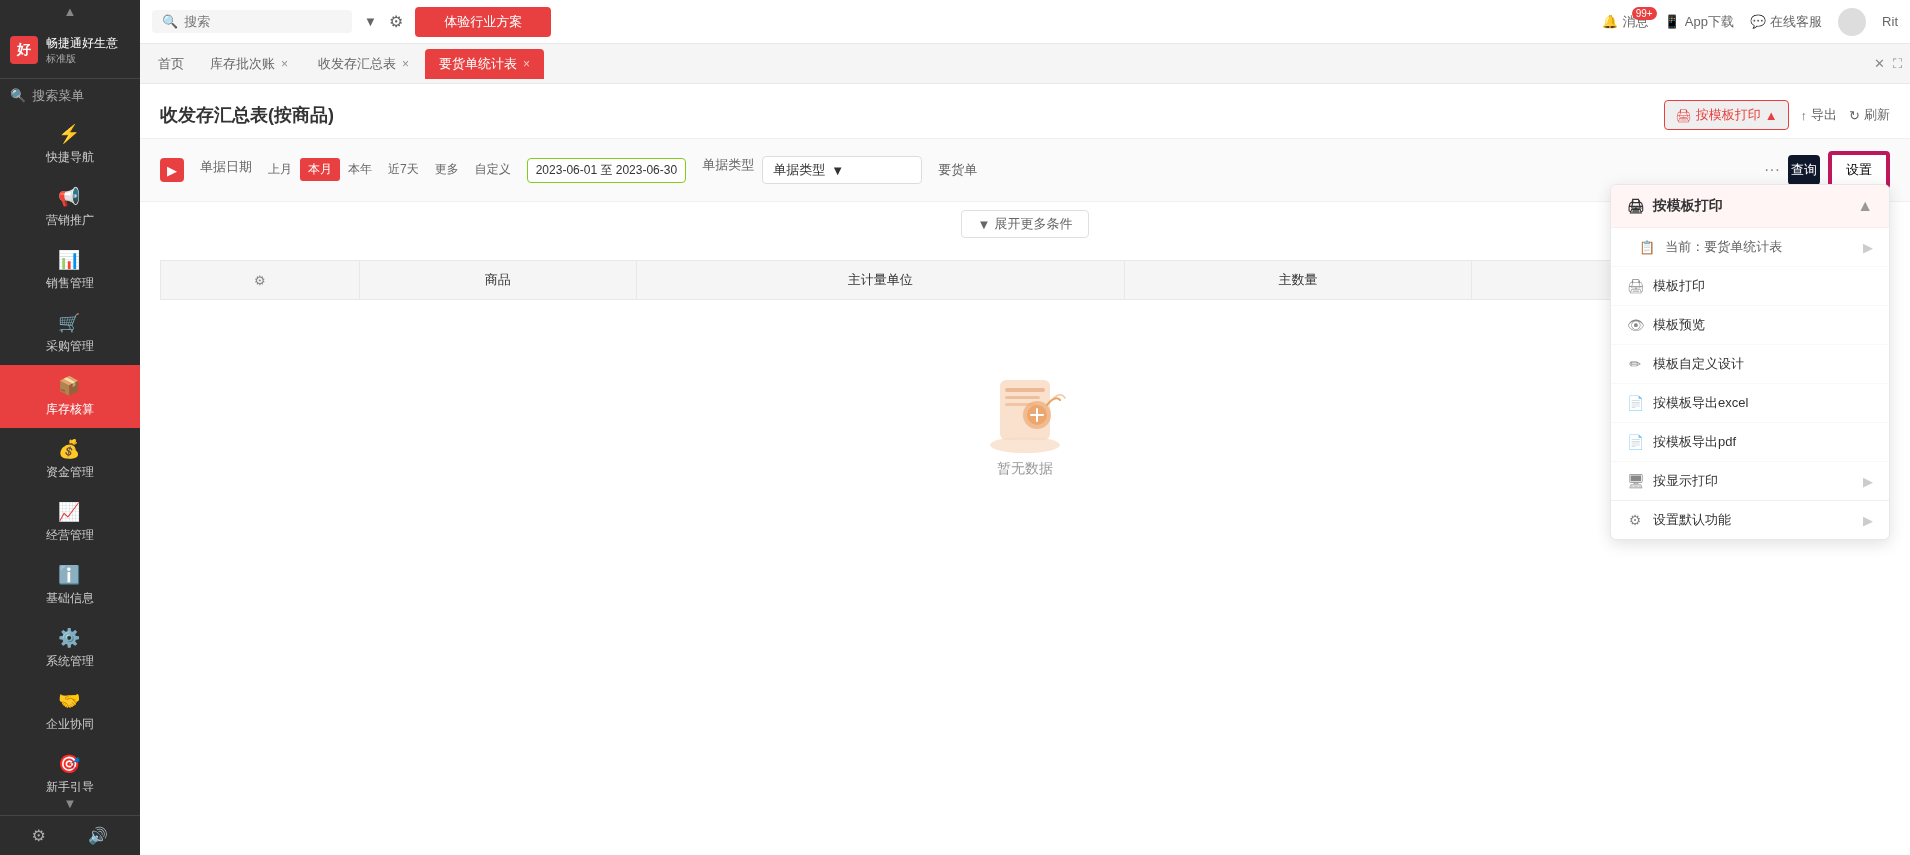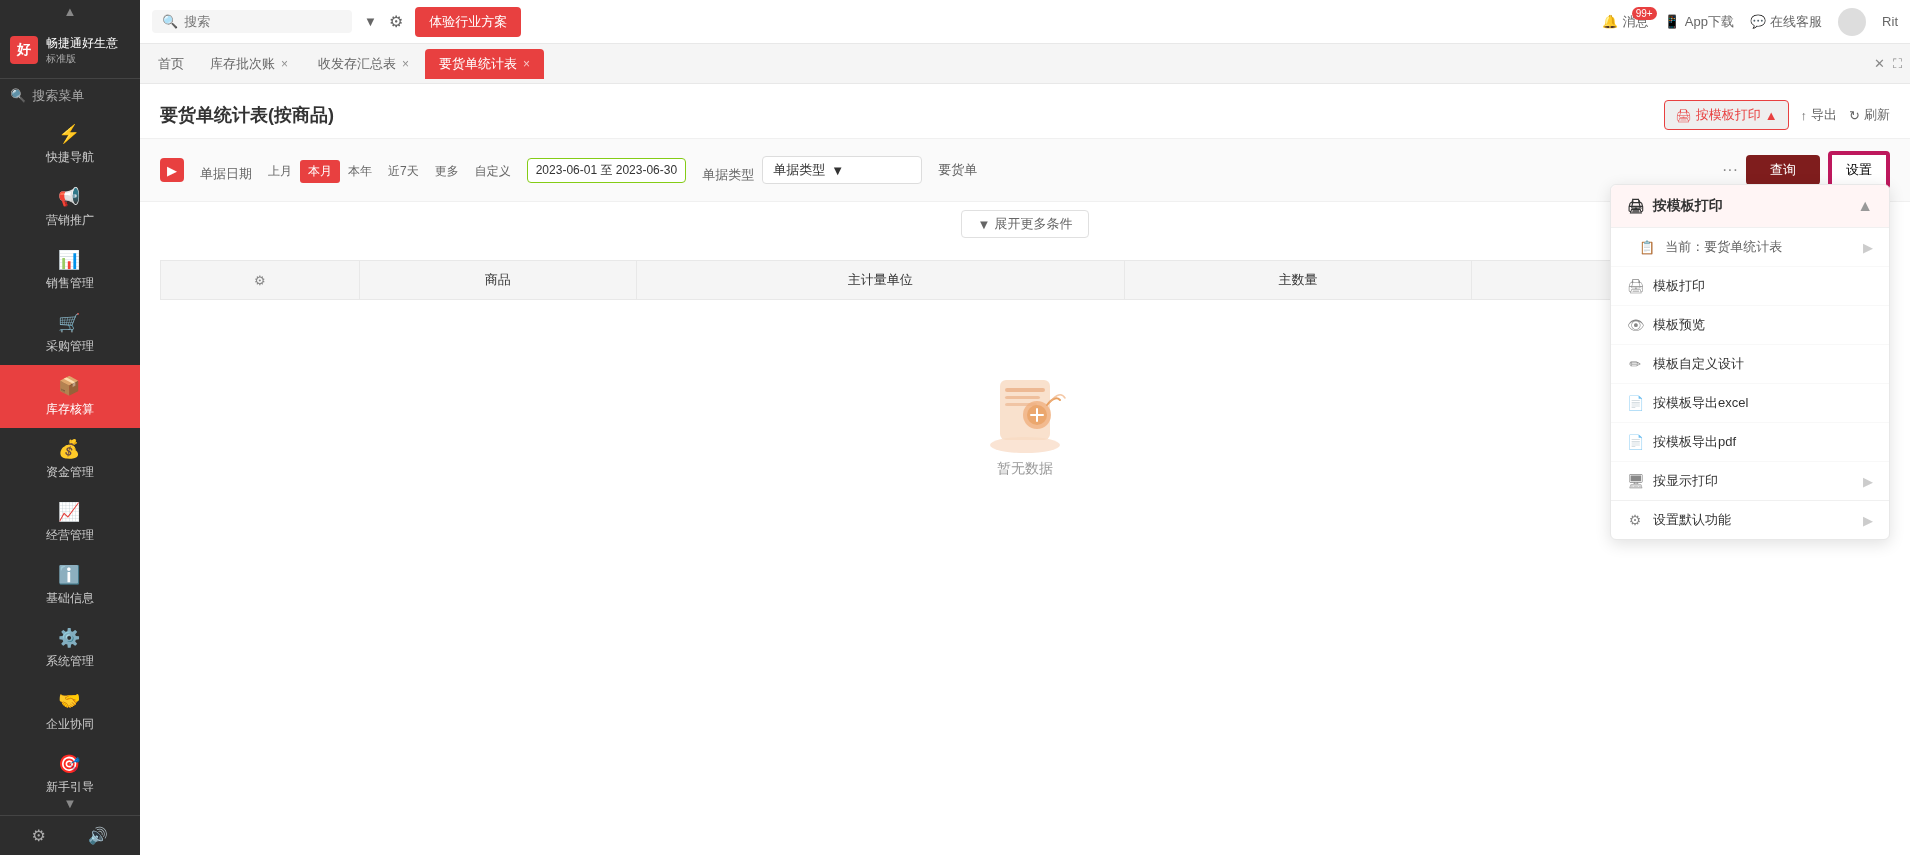--- a/index.html
+++ b/index.html
@@ -22,21 +22,21 @@
 
     
     .main { flex: 1; display: flex; flex-direction: column; overflow: hidden; }
 
     
     .topbar { height: 44px; background: #fff; border-bottom: 1px solid #e8e8e8; display: flex; align-items: center; padding: 0 12px; gap: 12px; flex-shrink: 0; }
     .topbar-search { display: flex; align-items: center; background: #f5f5f5; border-radius: 4px; padding: 4px 10px; gap: 6px; width: 200px; }
     .topbar-search input { border: none; background: transparent; outline: none; font-size: 13px; color: #999; width: 120px; }
     .topbar-dropdown { color: #666; cursor: pointer; }
     .topbar-gear { color: #666; cursor: pointer; font-size: 16px; }
-    .topbar-btn { background: #e84040; color: white; border: none; border-radius: 4px; padding: 6px 14px; cursor: pointer; font-size: 13px; }
+    .topbar-btn { background: #e84040; color: white; border: none; border-radius: 4px; padding: 6px 29px; cursor: pointer; font-size: 13px; }
     .topbar-spacer { flex: 1; }
     .topbar-actions { display: flex; align-items: center; gap: 16px; color: #666; }
     .topbar-action { display: flex; align-items: center; gap: 4px; cursor: pointer; font-size: 13px; position: relative; }
     .badge { background: #e84040; color: white; border-radius: 8px; font-size: 10px; padding: 1px 4px; position: absolute; top: -6px; right: -8px; }
     .user-avatar { width: 28px; height: 28px; background: #ddd; border-radius: 50%; }
 
     
     .tabbar { height: 40px; background: #f5f5f5; border-bottom: 1px solid #e8e8e8; display: flex; align-items: center; padding: 0 8px; gap: 2px; flex-shrink: 0; }
     .tab { display: flex; align-items: center; gap: 6px; padding: 6px 14px; cursor: pointer; font-size: 13px; color: #666; border-radius: 4px 4px 0 0; white-space: nowrap; }
     .tab.active { background: #e84040; color: #fff; }
@@ -51,21 +51,21 @@
     .page-header { padding: 16px 20px 8px; border-bottom: 1px solid #f0f0f0; display: flex; align-items: center; justify-content: space-between; }
     .page-title { font-size: 18px; font-weight: bold; color: #333; }
     .header-actions { display: flex; align-items: center; gap: 12px; }
     .print-btn { display: flex; align-items: center; gap: 4px; color: #e84040; cursor: pointer; font-size: 13px; padding: 5px 10px; border: 1px solid #e84040; border-radius: 4px; }
     .export-btn { display: flex; align-items: center; gap: 4px; color: #666; cursor: pointer; font-size: 13px; }
     .refresh-btn { display: flex; align-items: center; gap: 4px; color: #666; cursor: pointer; font-size: 13px; }
 
     
     .filter-bar { padding: 12px 20px; background: #fafafa; border-bottom: 1px solid #f0f0f0; display: flex; align-items: center; gap: 16px; flex-wrap: wrap; }
     .filter-expand { background: #e84040; color: white; width: 24px; height: 24px; border-radius: 4px; display: flex; align-items: center; justify-content: center; cursor: pointer; flex-shrink: 0; }
-    .filter-group { display: flex; align-items: flex-end; gap: 8px; }
+    .filter-group { display: flex; align-items: flex-start; gap: 8px; }
     .filter-label { color: #666; font-size: 13px; white-space: nowrap; }
     .date-tabs { display: flex; align-items: center; }
     .date-tab { padding: 3px 8px; cursor: pointer; font-size: 12px; color: #666; border-radius: 3px; }
     .date-tab.active { background: #e84040; color: white; }
     .date-range { color: #333; font-size: 12px; background: #fff; border: 1px solid #84cc16; border-radius: 4px; padding: 3px 8px; }
     .filter-select { display: flex; align-items: center; border: 1px solid #ddd; border-radius: 4px; padding: 4px 10px; background: #fff; cursor: pointer; gap: 6px; min-width: 160px; font-size: 13px; color: #333; }
     .filter-row2 { padding: 8px 20px 12px; display: flex; justify-content: center; }
     .expand-more { display: flex; align-items: center; gap: 4px; color: #666; cursor: pointer; font-size: 13px; padding: 4px 16px; border: 1px solid #e0e0e0; border-radius: 4px; background: #fff; }
 
     
@@ -84,21 +84,21 @@
     .dropdown-header { display: flex; align-items: center; justify-content: space-between; padding: 12px 16px; background: #fff5f5; border-bottom: 1px solid #f0f0f0; border-radius: 6px 6px 0 0; }
     .dropdown-header-title { display: flex; align-items: center; gap: 8px; font-size: 14px; font-weight: bold; color: #333; }
     .dropdown-close { color: #999; cursor: pointer; font-size: 16px; }
     .dropdown-item { display: flex; align-items: center; gap: 10px; padding: 10px 16px; cursor: pointer; font-size: 13px; color: #333; border-bottom: 1px solid #f8f8f8; }
     .dropdown-item-icon { color: #888; font-size: 14px; width: 16px; text-align: center; }
     .dropdown-item-label { flex: 1; }
     .dropdown-item-arrow { color: #ccc; }
     .dropdown-section { padding: 10px 16px; display: flex; align-items: center; gap: 10px; cursor: pointer; font-size: 13px; color: #333; border-bottom: 1px solid #f0f0f0; }
     .dropdown-section:last-child { border-bottom: none; }
     .sub-item { padding-left: 28px; color: #666; }
-    .query-btn { background: #7f1d1d; color: white; border: none; border-radius: 4px; padding: 6px 24px; cursor: pointer; font-size: 13px; }
+    .query-btn { background: #0f172a; color: white; border: none; border-radius: 4px; padding: 6px 3px; cursor: pointer; font-size: 13px; }
     .settings-btn { background: white; color: #000000; border: 4px solid #be185d; border-radius: 4px; padding: 6px 14px; cursor: pointer; font-size: 13px; }
     .filter-actions { display: flex; gap: 8px; margin-left: auto; align-items: center; }
     .more-icon { color: #888; cursor: pointer; font-size: 16px; }
   </style>
 </head>
 <body>
 
 <div class="sidebar">
   <div class="sidebar-scroll-up">▲</div>
 
@@ -219,21 +219,21 @@
     </div>
     <div class="tab-maximize">
       <span style="cursor:pointer">✕</span>
       <span style="cursor:pointer">⛶</span>
     </div>
   </div>
 
   <div class="page-content">
 
     <div class="page-header">
-      <div class="page-title">要货单统计表(按商品)</div>
+      <div class="page-title">收发存汇总表(按商品)</div>
       <div class="header-actions">
         <button class="print-btn">
           <span>🖨</span>
           <span>按模板打印</span>
           <span>▲</span>
         </button>
         <div class="export-btn">
           <span>↑</span>
           <span>导出</span>
         </div>

